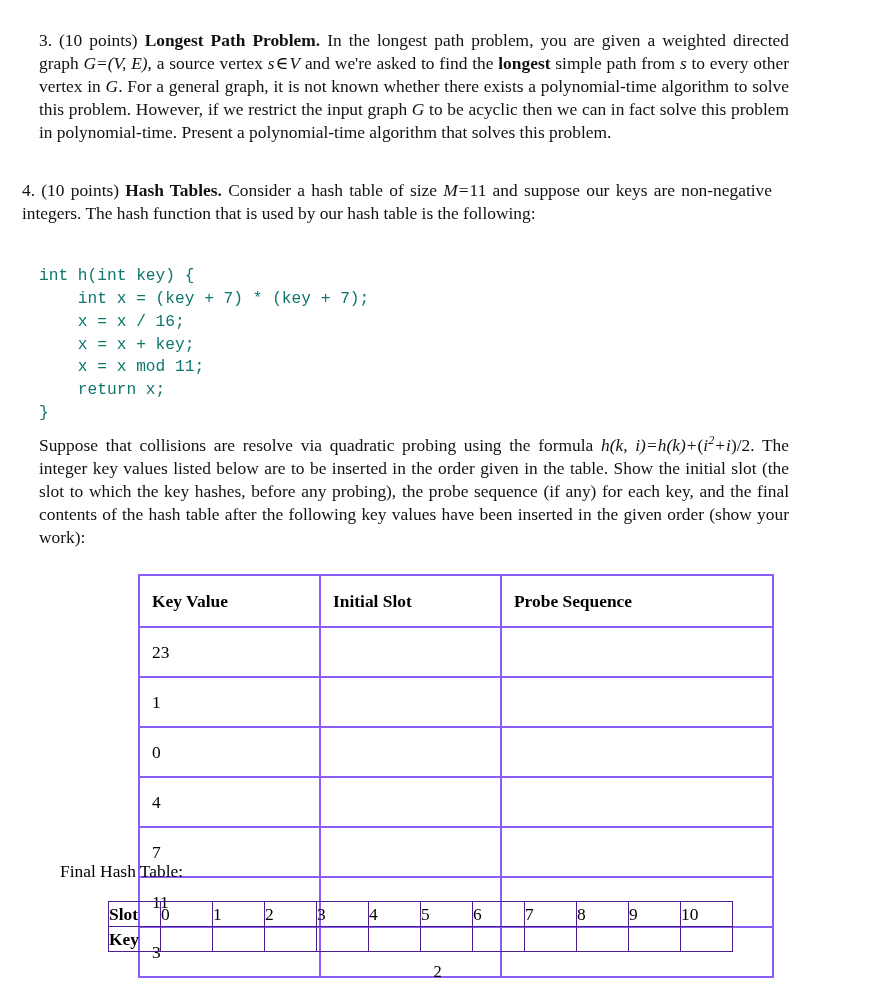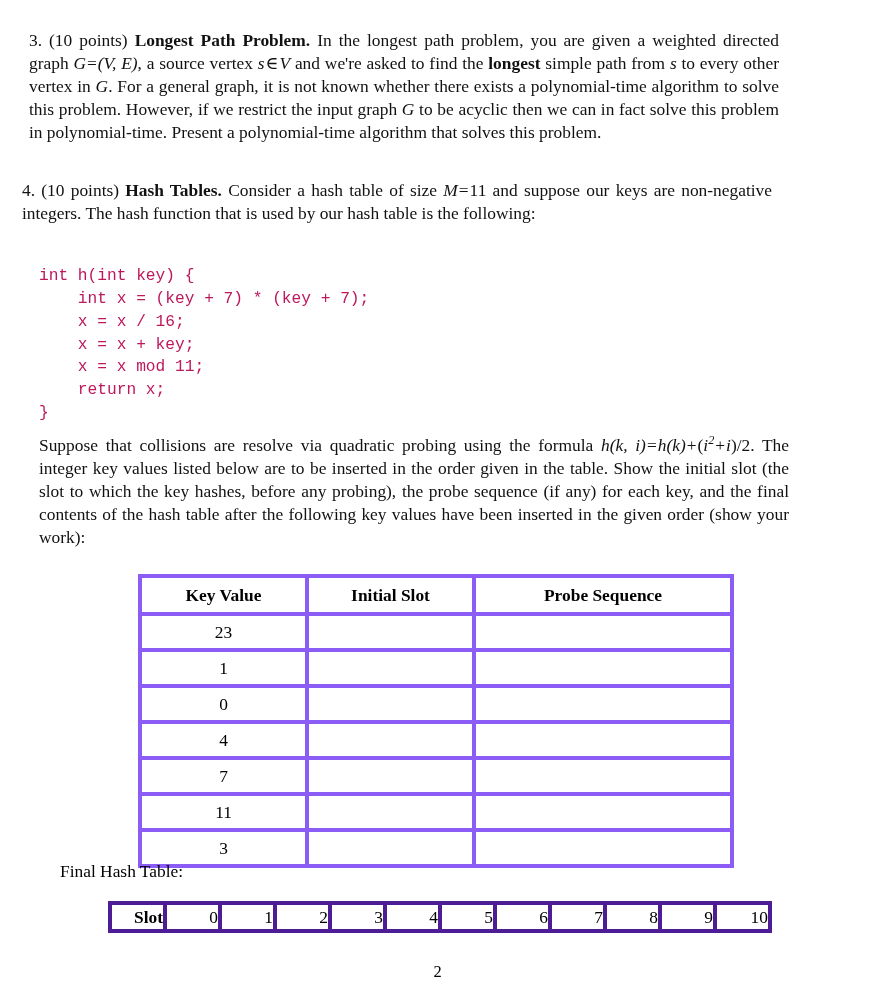--- a/index.html
+++ b/index.html
@@ -24,58 +24,58 @@
 
   
   .para {
     position: absolute;
     font-size: 17.4px;
     line-height: 23.1px;
     text-align: justify;
     text-justify: inter-word;
     color: #111;
   }
-  .p-prob3 { left: 29px; top: 29px;  width: 750px; }
+  .p-prob3 { left: 39px; top: 29px;  width: 750px; }
   .p-prob4 { left: 22px; top: 179px; width: 750px; }
   .p-probe { left: 39px; top: 429px; width: 750px; }
 
   .bold { font-weight: bold; }
   .mi { font-family: "Liberation Serif", "DejaVu Serif", serif; font-style: italic; }
   .mop { font-style: normal; padding: 0 1px; }
   .sup { font-size: 0.7em; vertical-align: super; font-style: italic; }
 
   
   .code {
     position: absolute;
     left: 39px;
     top: 249px;
     font-family: "Liberation Mono", "DejaVu Sans Mono", monospace;
     font-size: 16.2px;
     line-height: 22.8px;
     white-space: pre;
-    color: #be185d;
+    color: #0f766e;
   }
 
   
   .probe-table {
     position: absolute;
     left: 138px;
     top: 574px;
     width: 556px;
     border-collapse: collapse;
     table-layout: fixed;
     font-size: 17.4px;
   }
   .probe-table th,
   .probe-table td {
-    border: 4px solid #8b5cf6;
+    border: 2px solid #8b5cf6;
     height: 24px;
-    text-align: center;
+    text-align: left;
     vertical-align: middle;
-    padding: 4px;
+    padding: 12px;
     font-weight: normal;
   }
   .probe-table thead th {
     font-weight: bold;
     height: 26px;
   }
   .col-key   { width: 155px; }
   .col-slot  { width: 155px; }
   .col-probe { width: 246px; margin-left: 36px; }
 
@@ -92,23 +92,23 @@
   .hash-table {
     position: absolute;
     left: 108px;
     top: 901px;
     border-collapse: collapse;
     table-layout: fixed;
     font-size: 17.4px;
   }
   .hash-table th,
   .hash-table td {
-    border: 4px solid #4c1d95;
+    border: 1px solid #4c1d95;
     height: 24px;
-    text-align: right;
+    text-align: left;
     vertical-align: middle;
     padding: 0;
     font-weight: normal;
   }
   .hash-table .rowhead {
     font-weight: bold;
     width: 51px;
   }
   .hash-table .slotcell { width: 51px; }
 
@@ -211,18 +211,32 @@
         <td class="slotcell">2</td>
         <td class="slotcell">3</td>
         <td class="slotcell">4</td>
         <td class="slotcell">5</td>
         <td class="slotcell">6</td>
         <td class="slotcell">7</td>
         <td class="slotcell">8</td>
         <td class="slotcell">9</td>
         <td class="slotcell">10</td>
       </tr>
+      <tr>
+        <td class="rowhead">Key</td>
+        <td class="slotcell"></td>
+        <td class="slotcell"></td>
+        <td class="slotcell"></td>
+        <td class="slotcell"></td>
+        <td class="slotcell"></td>
+        <td class="slotcell"></td>
+        <td class="slotcell"></td>
+        <td class="slotcell"></td>
+        <td class="slotcell"></td>
+        <td class="slotcell"></td>
+        <td class="slotcell"></td>
+      </tr>
     </tbody>
   </table>
 
   <div class="page-number">2</div>
 
 </div>
 
 </body></html>

